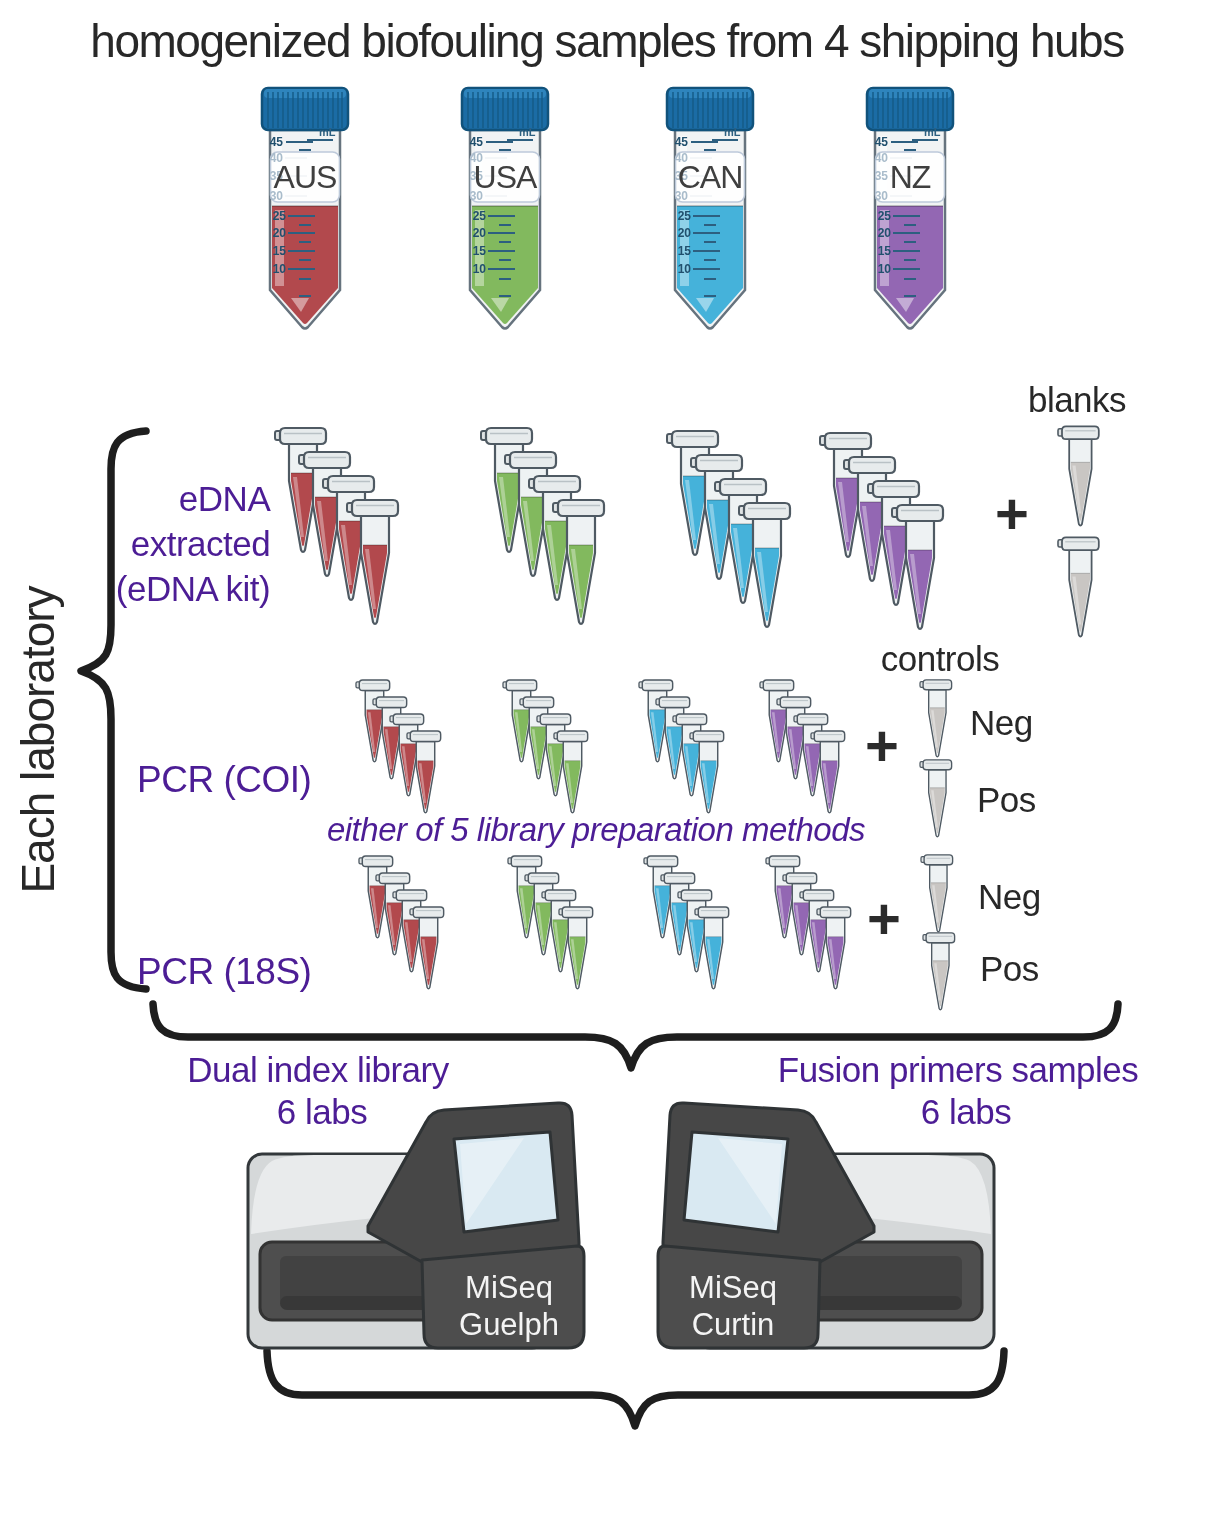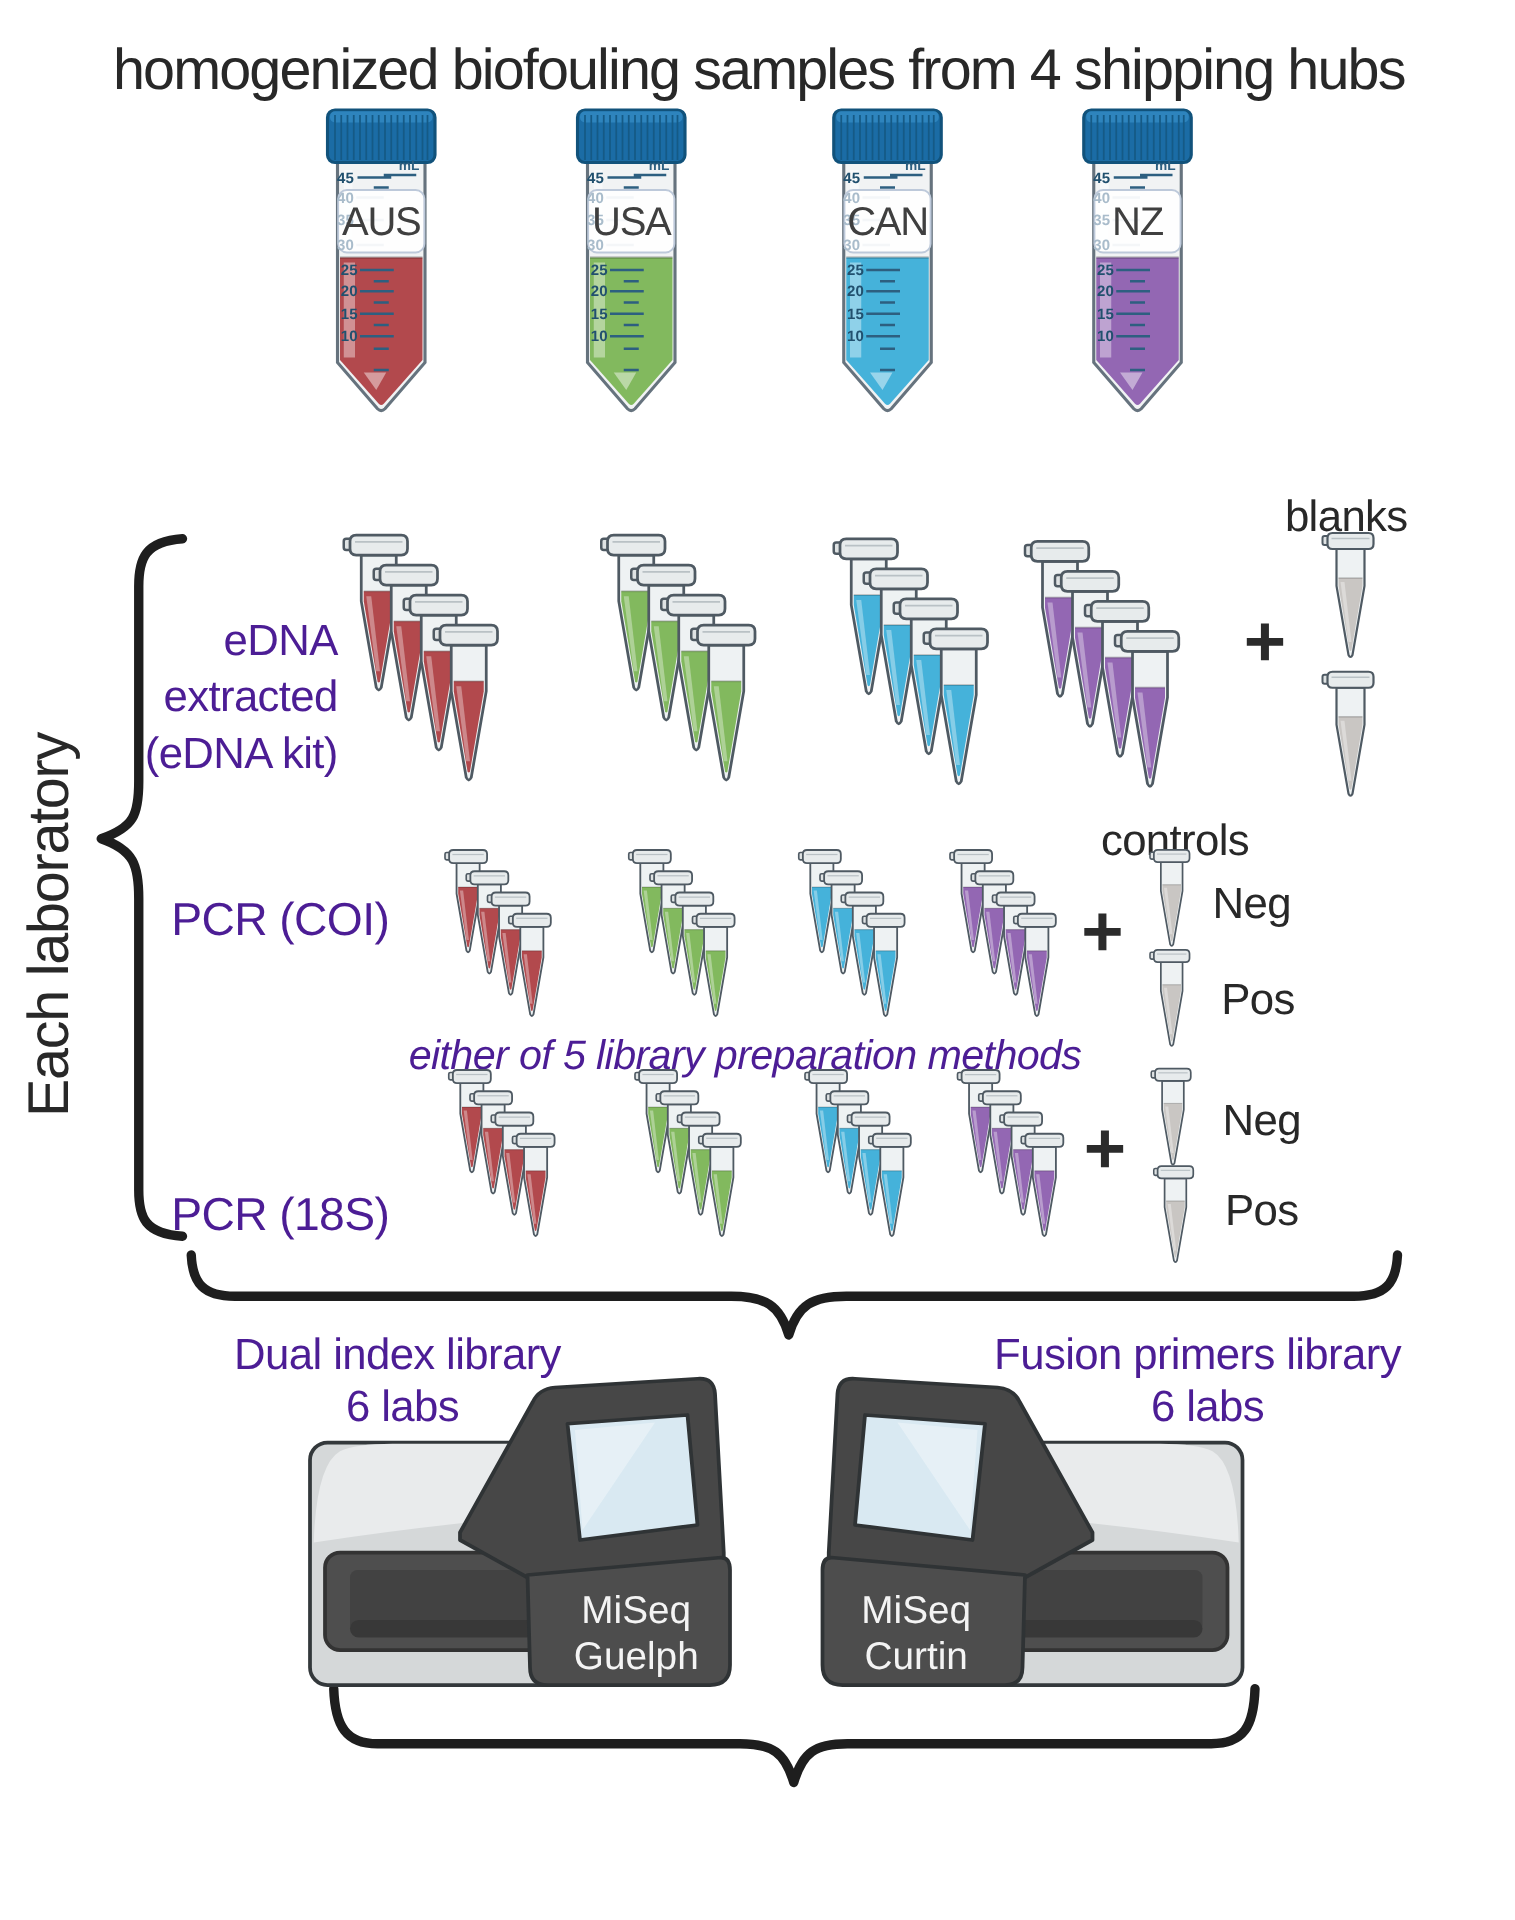--- a/index.html
+++ b/index.html
@@ -1,19 +1,19 @@
 <!DOCTYPE html>
 <html><head>
 <meta charset="utf-8">
 <style>
   html,body{margin:0;padding:0;background:#ffffff;}
   #canvas{position:relative;width:1212px;height:1536px;background:#ffffff;
           font-family:"Liberation Sans",sans-serif;overflow:hidden;}
   .txt{position:absolute;color:#282828;white-space:nowrap;}
-  .center{transform:translateX(-50%);text-align:center;margin-top:14px;}
+  .center{transform:translateX(-50%);text-align:center;}
   .heading{font-size:46px;letter-spacing:-1.5px;font-weight:400;}
   .blue{color:#4c1d95;}
   .label-md{font-size:35px;letter-spacing:-0.5px;text-align:right;}
   .label-lg{font-size:37px;letter-spacing:-0.5px;}
   .italic-note{font-style:italic;font-size:33px;letter-spacing:-0.5px;}
   .plus{position:absolute;font-size:58px;font-weight:600;color:#2b2b2b;
         transform:translate(-50%,-50%);line-height:1;}
   .vert{transform:rotate(-90deg);transform-origin:center center;
         font-size:46px;letter-spacing:-1px;text-align:center;}
   svg{position:absolute;overflow:visible;}
@@ -135,21 +135,21 @@
 
   <div class="eachlab-wrap">
     <div class="txt vert" style="position:static">Each laboratory</div>
   </div>
 
   <div class="txt blue label-md center" style="left:193px;top:476px;line-height:45px">
     <div>eDNA</div>
     <div>extracted</div>
     <div>(eDNA kit)</div>
   </div>
-  <div class="txt blue label-lg" style="left:137px;top:715px">PCR (COI)</div>
+  <div class="txt blue label-lg" style="left:137px;top:759px">PCR (COI)</div>
   <div class="txt blue label-lg" style="left:137px;top:951px">PCR (18S)</div>
   <div class="txt blue italic-note center" style="left:596px;top:811px">either of 5 library preparation methods</div>
 
   <svg style="left: 275px; top: 425px; --fill: #b2494d;" width="126" height="206" viewBox="0 0 126 206">
     <use href="#microtube" width="56" height="132"></use>
     <use href="#microtube" width="56" height="132" transform="translate(24,24)"></use>
     <use href="#microtube" width="56" height="132" transform="translate(48,48)"></use>
     <use href="#microtube" width="56" height="132" transform="translate(72,72)"></use>
   </svg>
   <svg style="left: 481px; top: 425px; --fill: #82b95e;" width="126" height="206" viewBox="0 0 126 206">
@@ -322,21 +322,21 @@
   <div class="txt label-md" style="left:978px;top:877px">Neg</div>
   <svg style="left: 923px; top: 931px; --fill: #c9c6c3;" width="36" height="84" viewBox="0 0 36 84">
     <g transform="scale(0.62)">
         <use href="#microtube" width="56" height="132"></use>
       </g>
   </svg>
   <div class="txt label-md" style="left:980px;top:949px">Pos</div>
 
   <div class="txt blue label-md center" style="left:318px;top:1050px">Dual index library</div>
   <div class="txt blue label-md center" style="left:322px;top:1092px">6 labs</div>
-  <div class="txt blue label-md center" style="left:958px;top:1050px">Fusion primers library</div>
+  <div class="txt blue label-md center" style="left:958px;top:1050px">Fusion primers samples</div>
   <div class="txt blue label-md center" style="left:966px;top:1092px">6 labs</div>
 
   <svg style="left:222px;top:1092px" width="380" height="262" viewBox="0 0 380 262">
     <g stroke-linejoin="round">
       <rect x="26" y="62" width="298" height="194" rx="14" fill="#d5d8d9" stroke="#33383b" stroke-width="3"></rect>
       <path d="M29,142 Q31,80 50,69 Q62,63 92,63 L278,63 L280,116 Q160,122 29,142 Z" fill="#e9ebec"></path>
       <rect x="38" y="150" width="196" height="78" rx="12" fill="#4e4e4e" stroke="#333333" stroke-width="3"></rect>
       <rect x="58" y="164" width="152" height="50" rx="6" fill="#424242"></rect>
       <rect x="58" y="204" width="152" height="14" rx="7" fill="#383838"></rect>
       <path d="M146,134 L204,30 Q209,19 222,18 L336,11 Q349,10 350,23 L357,150 L357,156 Q280,168 200,170 L146,140 Z" fill="#474747" stroke="#2f3335" stroke-width="3"></path>

